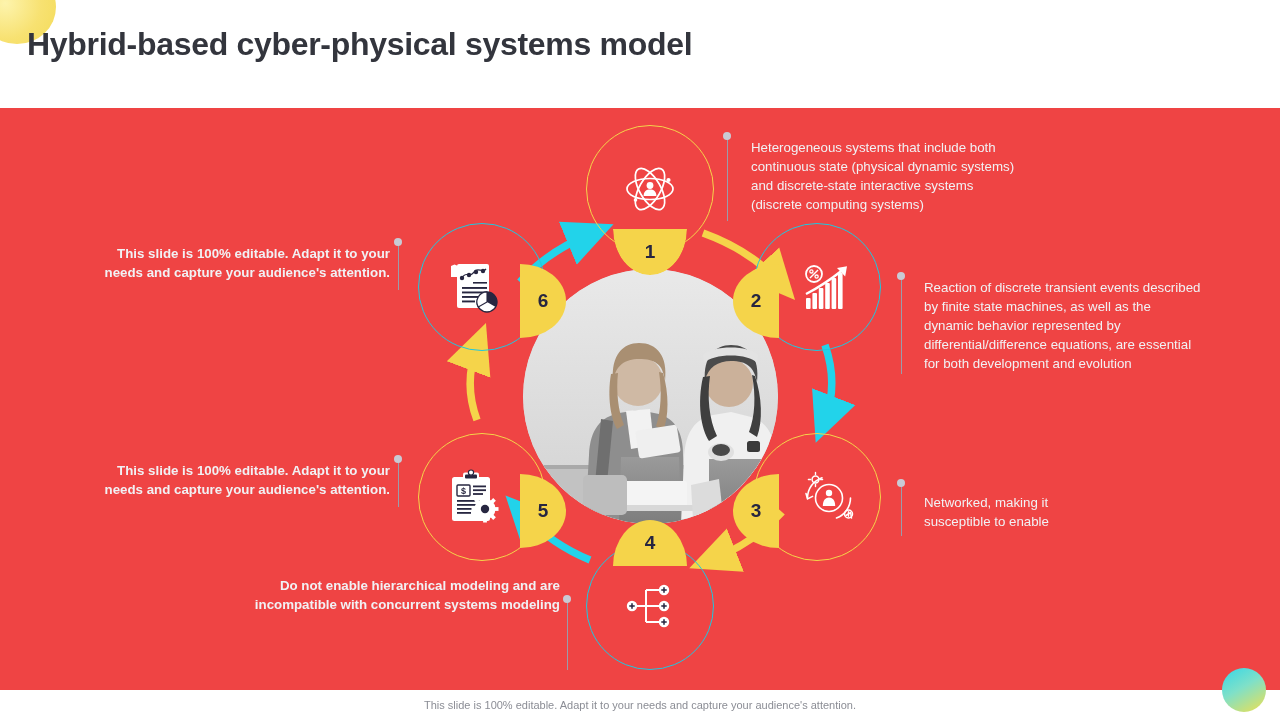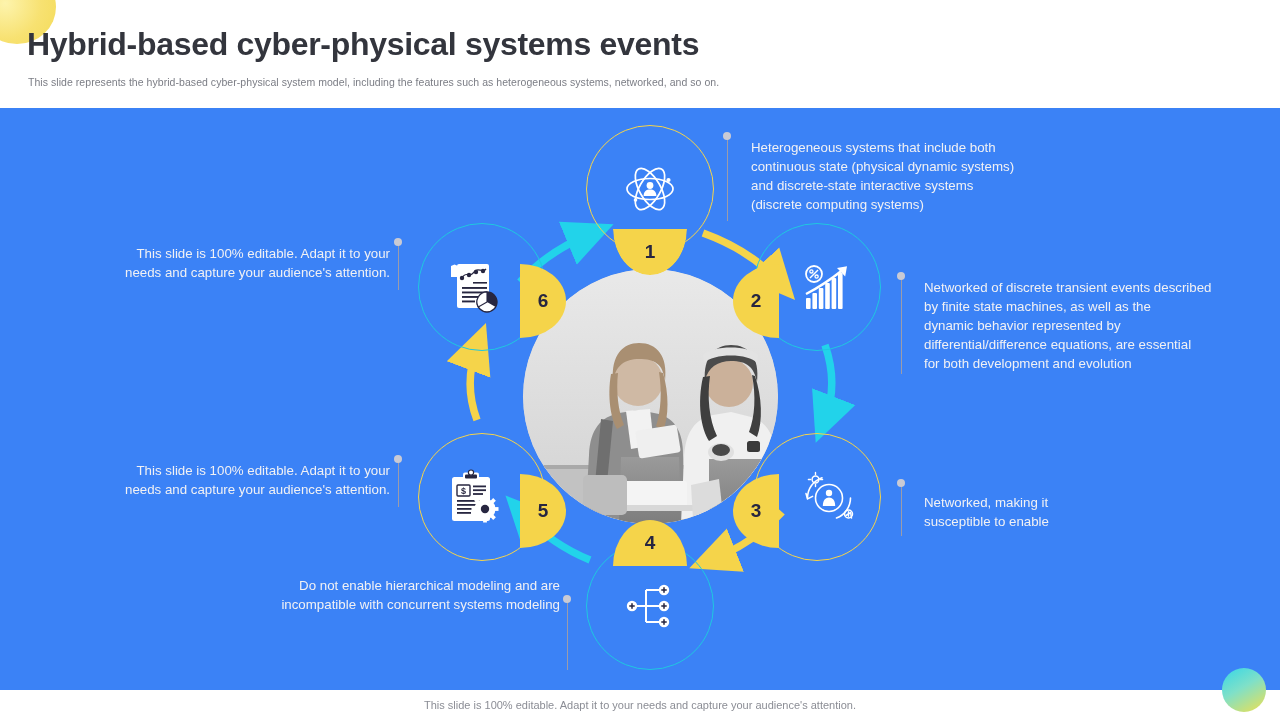--- a/index.html
+++ b/index.html
@@ -30,21 +30,21 @@
     white-space:nowrap;
   }
   .subtitle{
     position:absolute;left:28px;top:76px;
     font-size:10.5px;color:#7b7d85;white-space:nowrap;letter-spacing:.05px;
   }
 
   
   .panel{
     position:absolute;left:0;top:108px;width:1280px;height:582px;
-    background:#3b82f6;overflow:hidden;
+    background:#ef4444;overflow:hidden;
   }
 
   
   .diagram{position:absolute;left:400px;top:0px;width:500px;height:582px;}
 
   .center-photo{
     position:absolute;left:123px;top:161px;width:255px;height:255px;border-radius:50%;
     overflow:hidden;background:#d9d9d9;
   }
   .center-photo svg{display:block;}
@@ -82,21 +82,21 @@
   .lens.left{clip-path:ellipse(100% 50% at 100% 50%);}
   .lens.right{clip-path:ellipse(100% 50% at 0% 50%);}
 
   .arrow{position:absolute;}
   .arrow svg{display:block;overflow:visible;}
 
   
   .callout{position:absolute;color:#f1f1f4;font-size:13.3px;line-height:19px;}
   .callout .txt{white-space:pre-line;}
   .callout.right{padding-left:16px;text-align:left;}
-  .callout.left{padding-right:16px;text-align:right;}
+  .callout.left{padding-right:16px;text-align:right;font-weight:bold;}
 
   .conn{position:absolute;width:1px;background:#9b9cab;}
   .dot{
     position:absolute;width:8px;height:8px;border-radius:50%;
     background:#c9cad4;
   }
 
   
   .footer{
     position:absolute;left:0;top:690px;width:1280px;height:30px;
@@ -106,37 +106,36 @@
   .footer-text{font-size:11px;color:#8b8d95;}
 </style>
 </head>
 <body>
 
 <div class="slide">
 
   <div class="blob-tl"></div>
 
   <div class="header">
-    <div class="title">Hybrid-based cyber-physical systems events</div>
-    <div class="subtitle">This slide represents the hybrid-based cyber-physical system model, including the features such as heterogeneous systems, networked, and so on.</div>
+    <div class="title">Hybrid-based cyber-physical systems model</div>
   </div>
 
   <div class="panel">
 
     <div class="callout right" style="left:735px;top:30px;width:330px;">
       <div class="txt">Heterogeneous systems that include both
 continuous state (physical dynamic systems)
 and discrete-state interactive systems
 (discrete computing systems)</div>
     </div>
     <div class="conn" style="left:727px;top:31px;height:82px;"></div>
     <div class="dot" style="left:723px;top:24px;"></div>
 
     <div class="callout right" style="left:908px;top:170px;width:350px;">
-      <div class="txt">Networked of discrete transient events described
+      <div class="txt">Reaction of discrete transient events described
 by finite state machines, as well as the
 dynamic behavior represented by
 differential/difference equations, are essential
 for both development and evolution</div>
     </div>
     <div class="conn" style="left:901px;top:171px;height:95px;"></div>
     <div class="dot" style="left:897px;top:164px;"></div>
 
     <div class="callout right" style="left:908px;top:385px;width:250px;">
       <div class="txt">Networked, making it

